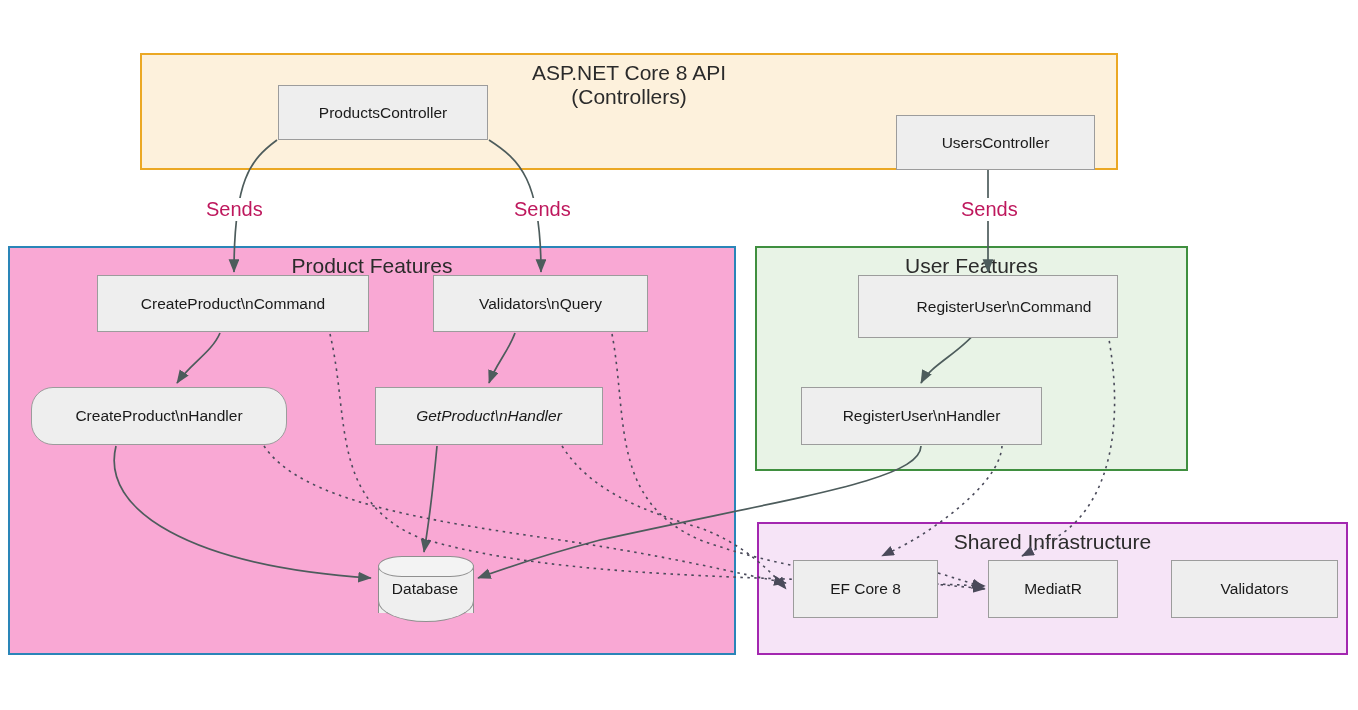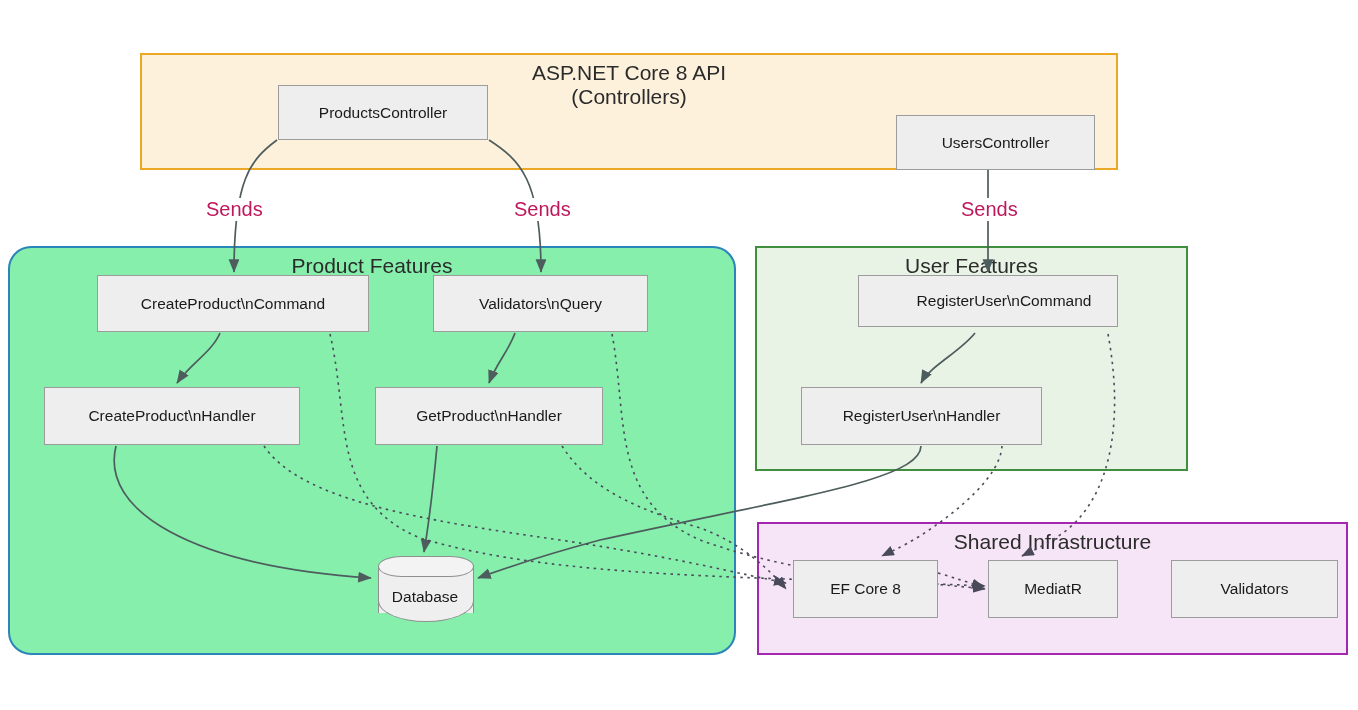--- a/index.html
+++ b/index.html
@@ -38,21 +38,21 @@
     position: absolute;
     top: 6px;
     left: 0;
     width: 100%;
     text-align: center;
     font-size: 21px;
     color: #2b2b2b;
     white-space: nowrap;
   }
   .grp-api      { background: #fdf1dc; border-color: #eba824; }
-  .grp-product  { background: #86efac; border-color: #2a85b8; border-radius: 23px; }
+  .grp-product  { background: #f9a8d4; border-color: #2a85b8; }
   .grp-user     { background: #e8f3e6; border-color: #3f8f3f; }
   .grp-infra    { background: #f6e4f7; border-color: #a327b0; }
 
   .node {
     position: absolute;
     box-sizing: border-box;
     background: #eeeeee;
     border: 1.6px solid #9c9c9c;
     display: flex;
     align-items: center;
@@ -104,21 +104,20 @@
     position: absolute;
     left: 0;
     top: 0;
     width: 100%;
     height: 100%;
     display: flex;
     align-items: center;
     justify-content: center;
     font-size: 15.5px;
     color: #1a1a1a;
-    margin-top: 8px;
   }
 
   .edge-label {
     position: absolute;
     font-size: 20px;
     color: #be185d;
     background: #ffffff;
     padding: 0 3px;
     white-space: nowrap;
   }
@@ -195,25 +194,25 @@
   </svg>
 
   <div class="node" style="left:278px; top:85px; width:210px; height:55px;">ProductsController</div>
 
   <div class="node" style="left:896px; top:85px; width:199px; height:55px;margin-top:30px;">UsersController</div>
 
   <div class="node" style="left:97px; top:275px; width:272px; height:57px;">CreateProduct\nCommand</div>
 
   <div class="node" style="left:433px; top:275px; width:215px; height:57px;">Validators\nQuery</div>
 
-  <div class="node" style="left:858px; top:275px; width:260px; height:52px;padding-left:32px;">RegisterUser\nCommand</div>
-
-  <div class="node" style="left:44px; top:387px; width:256px; height:58px;">CreateProduct\nHandler</div>
-
-  <div class="node" style="left:375px; top:387px; width:228px; height:58px;">GetProduct\nHandler</div>
+  <div class="node" style="left:858px; top:275px; width:260px; height:63px;padding-left:32px;">RegisterUser\nCommand</div>
+
+  <div class="node" style="left:31px; top:387px; width:256px; height:58px;border-radius:22px;">CreateProduct\nHandler</div>
+
+  <div class="node" style="left:375px; top:387px; width:228px; height:58px;font-style:italic;">GetProduct\nHandler</div>
 
   <div class="node" style="left:801px; top:387px; width:241px; height:58px;">RegisterUser\nHandler</div>
 
   <div class="cylinder" style="left:378px; top:556px; width:94px; height:66px;">
     <div class="cyl-body"></div>
     <div class="cyl-bottom"></div>
     <div class="cyl-top"></div>
     <div class="cyl-label">Database</div>
   </div>
 

